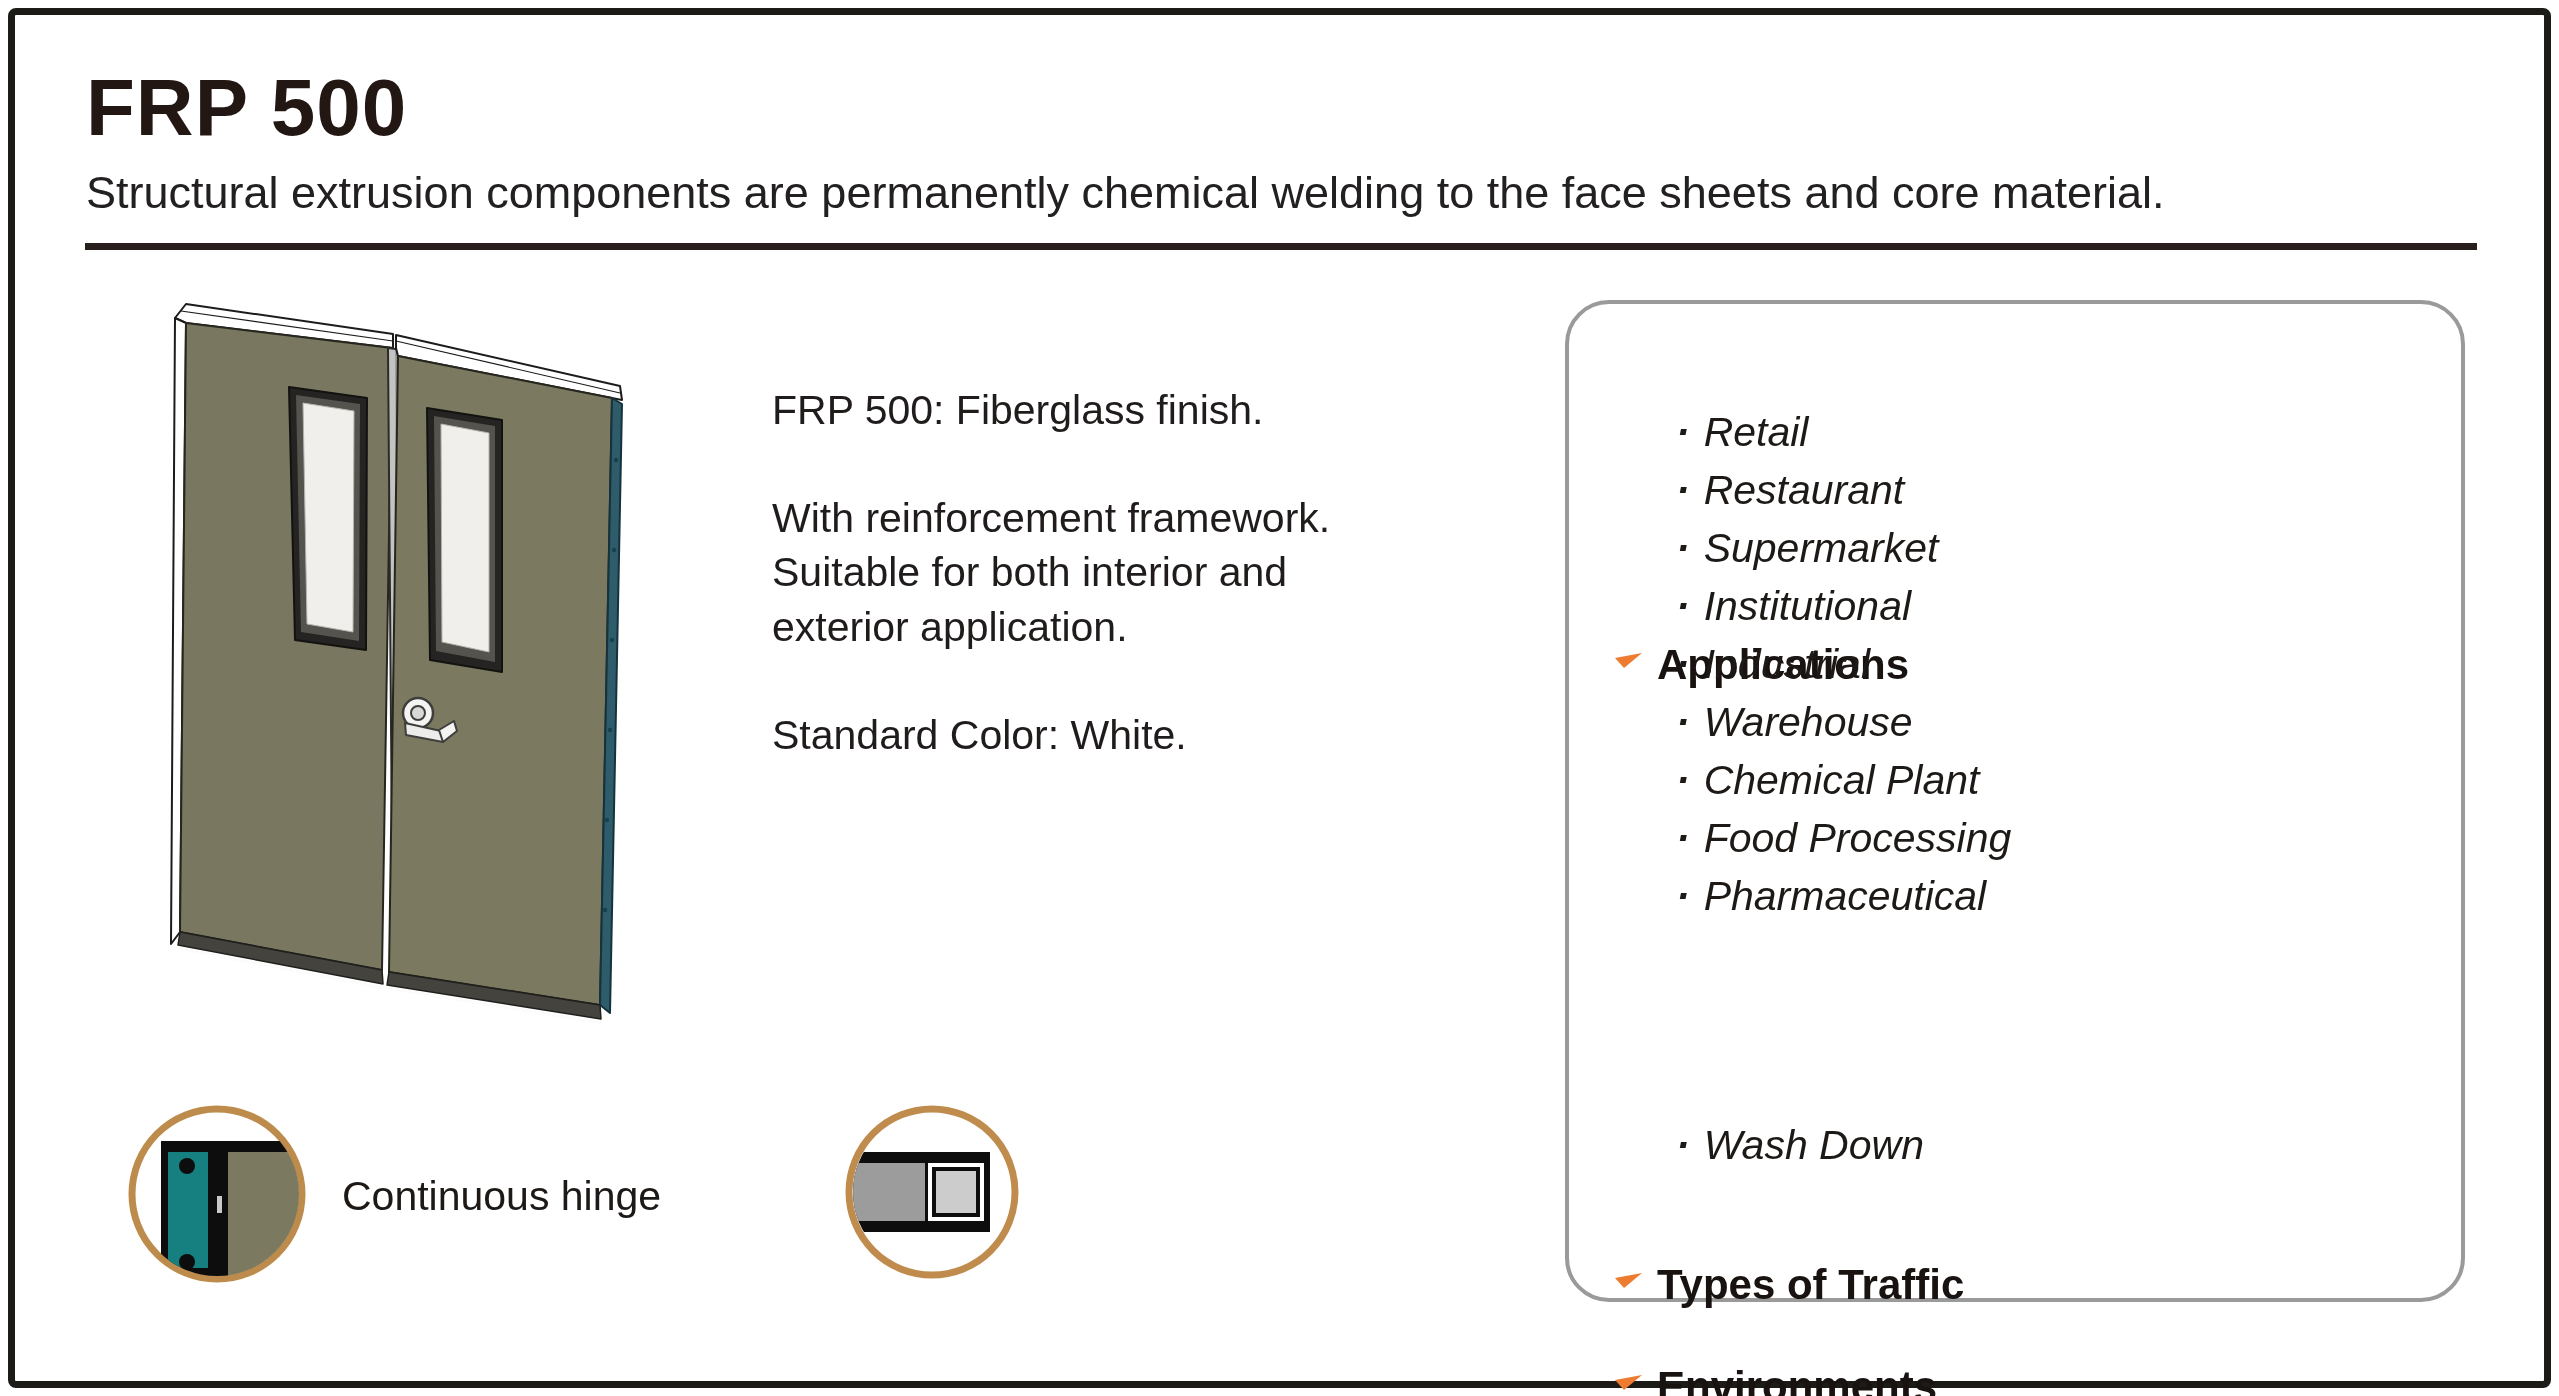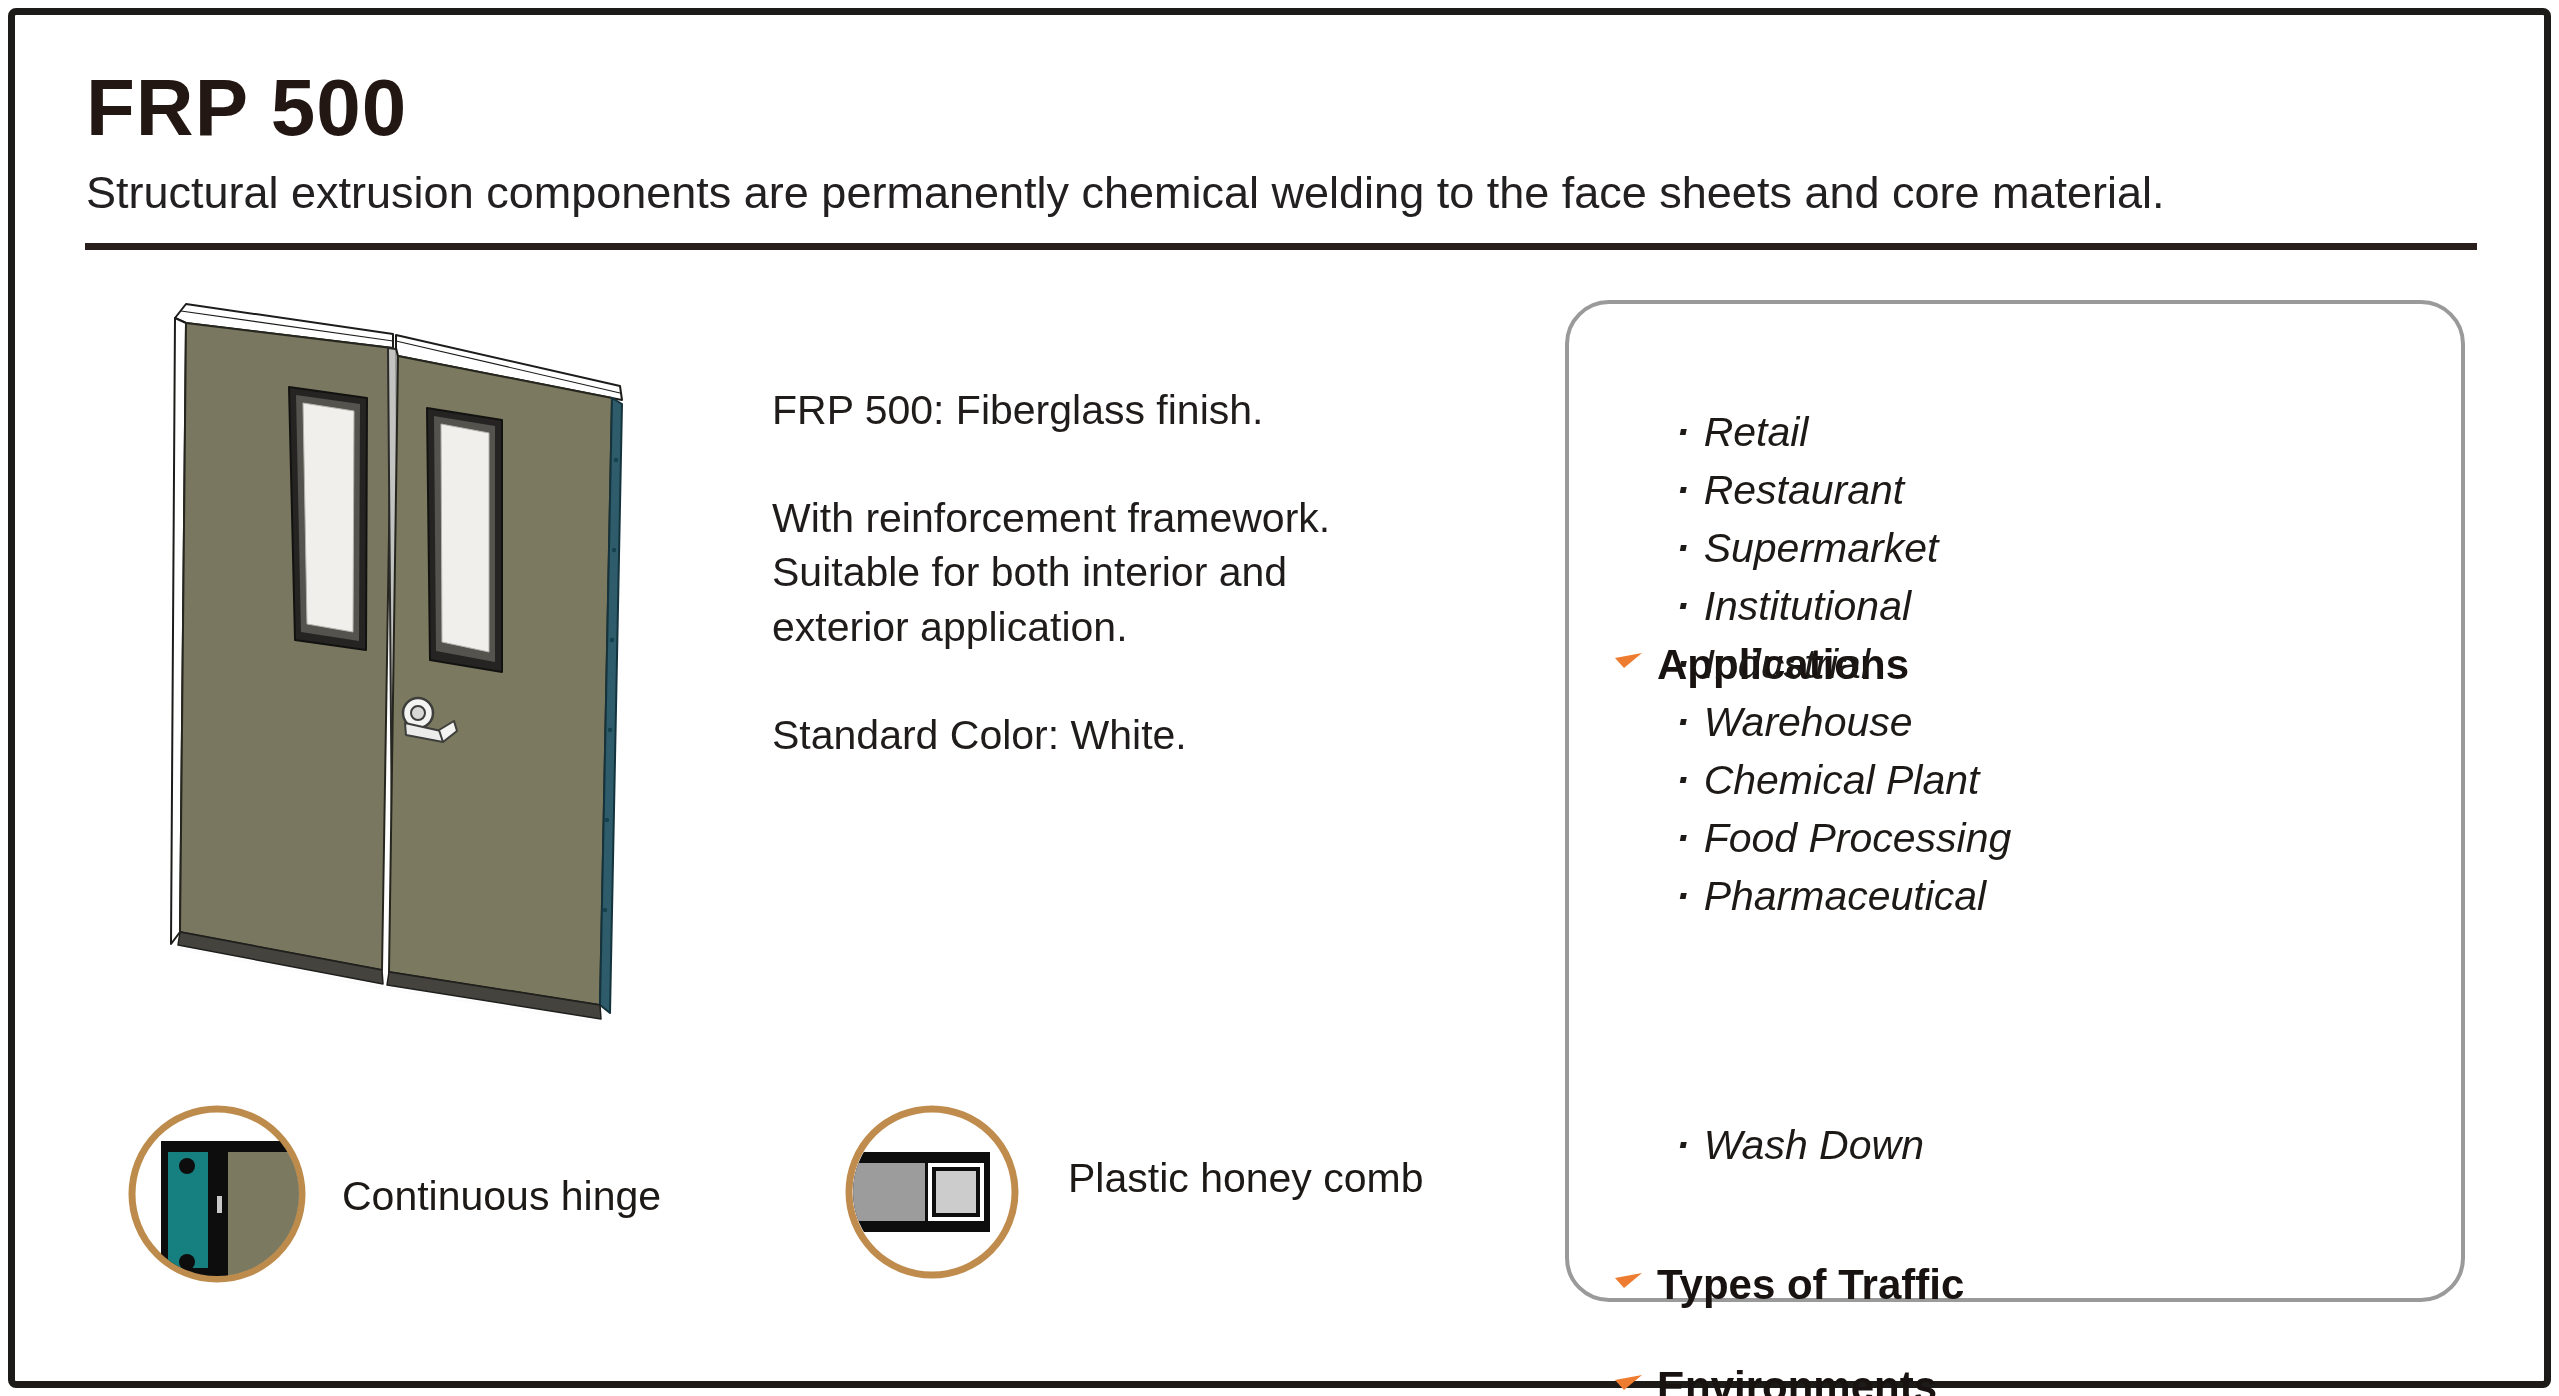--- a/index.html
+++ b/index.html
@@ -181,14 +181,13 @@
     </defs>
   <circle cx="87" cy="87" r="83" fill="#ffffff" stroke="#c08c4e" stroke-width="7"></circle>
   <g clip-path="url(#clip2)">
     <rect x="0" y="47" width="145" height="80" fill="#0d0d0d"></rect>
     <rect x="0" y="58" width="80" height="58" fill="#9c9c9c"></rect>
     <rect x="83" y="58" width="56" height="58" fill="#ffffff"></rect>
     <rect x="89" y="64" width="44" height="46" fill="#cccccc" stroke="#0d0d0d" stroke-width="4"></rect>
   </g>
 </svg>
 <div class="caption cap2">
-  <div>Plastic honey comb</div>
 </div>
 
 </body></html>

